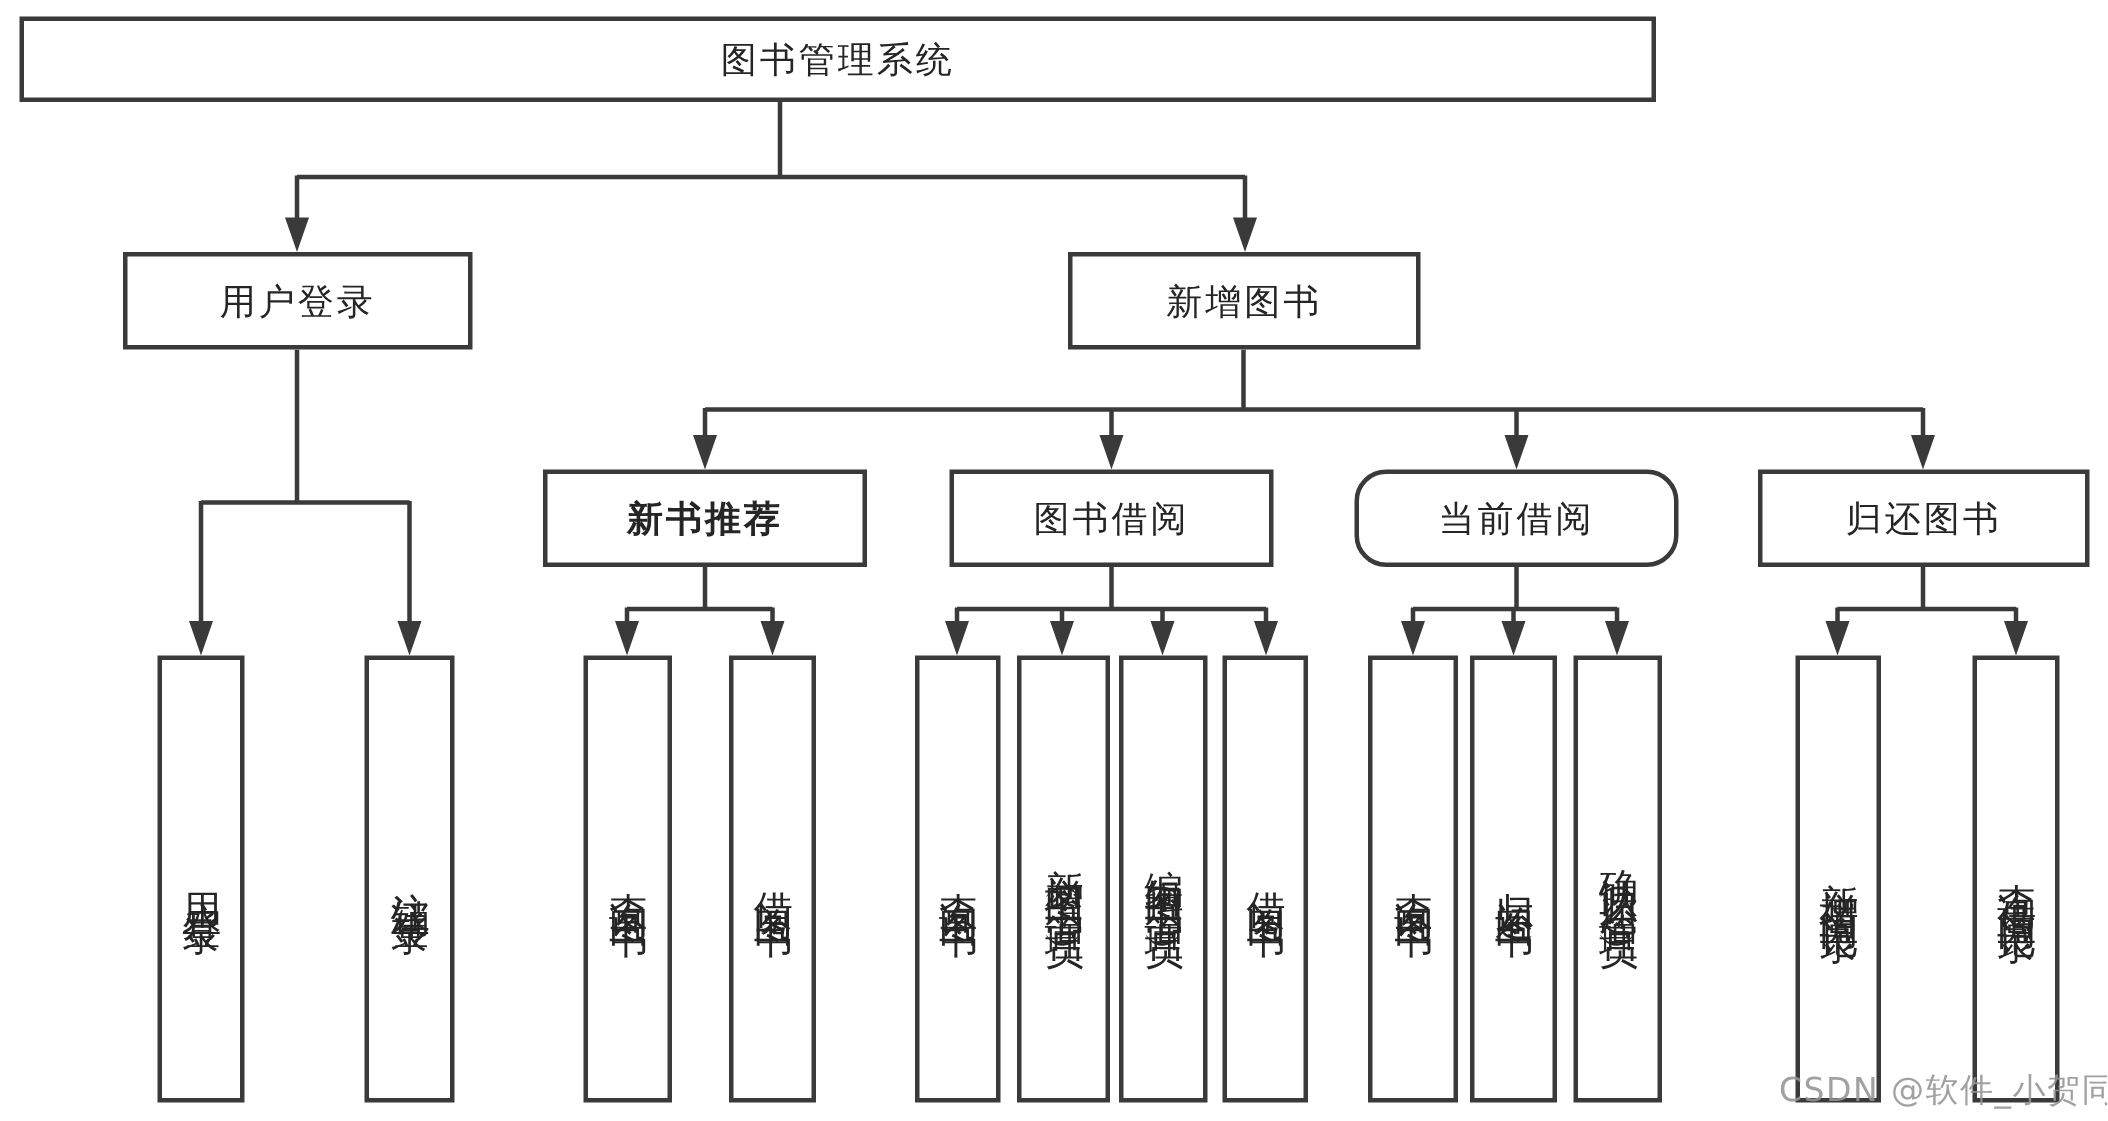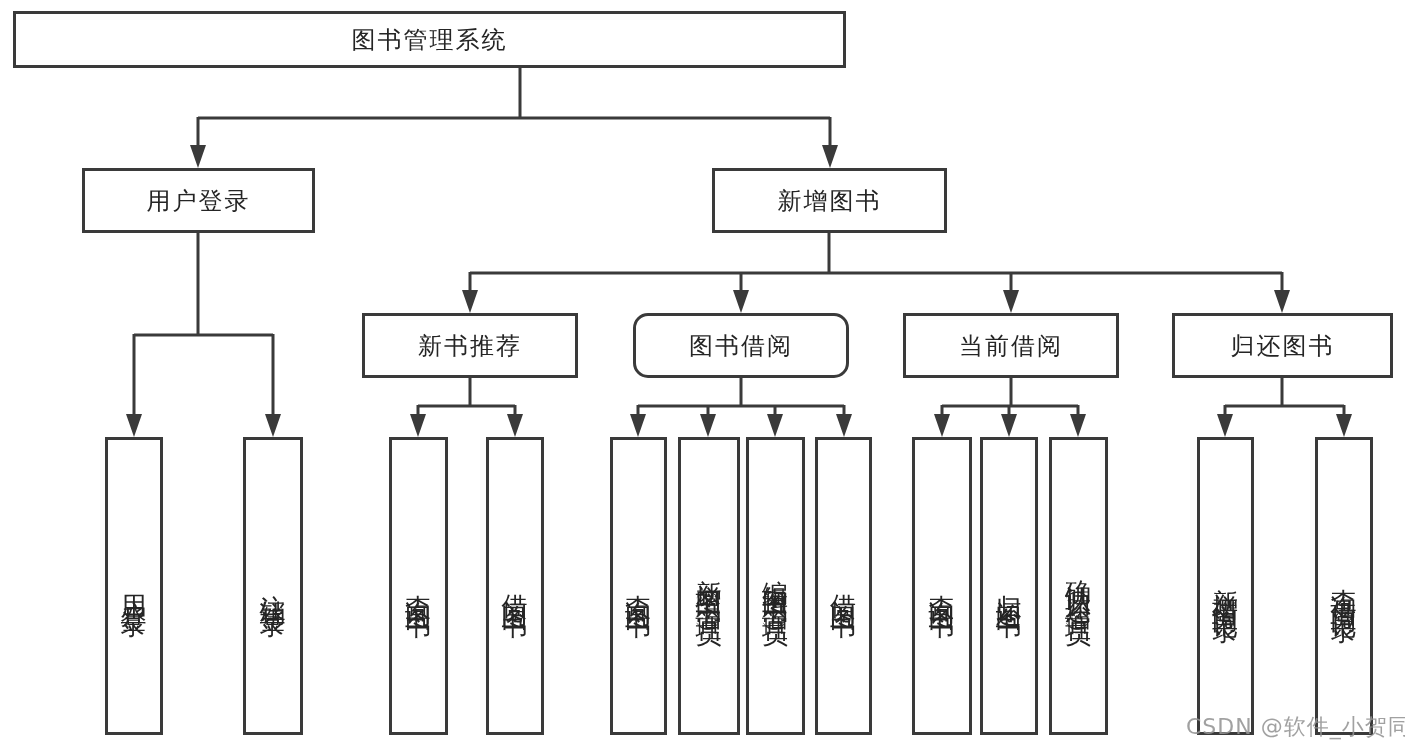--- a/index.html
+++ b/index.html
@@ -36,26 +36,26 @@
   }
   .leaf {
     writing-mode: vertical-rl;
     text-orientation: mixed;
     font-size: 26px;
     letter-spacing: 6px;
     line-height: 1;
     white-space: normal;
   }
   
-  .n-root   { left: 13px;   top: 11px;  width: 833px; height: 57px; }
+  .n-root   { left: 13px;   top: 11px;  width: 1091px; height: 57px; }
   .n-l2a    { left: 82px;   top: 168px; width: 233px;  height: 65px; }
   .n-l2b    { left: 712px;  top: 168px; width: 235px;  height: 65px; }
-  .n-l3a    { left: 362px;  top: 313px; width: 216px;  height: 65px; }
-  .n-l3b    { left: 633px;  top: 313px; width: 216px;  height: 65px; border-radius: 15px; }
-  .n-l3c    { left: 903px;  top: 313px; width: 216px;  height: 65px; }
+  .n-l3a    { left: 362px;  top: 313px; width: 216px;  height: 65px; font-weight: bold; }
+  .n-l3b    { left: 633px;  top: 313px; width: 216px;  height: 65px; }
+  .n-l3c    { left: 903px;  top: 313px; width: 216px;  height: 65px; border-radius: 21px; }
   .n-l3d    { left: 1172px; top: 313px; width: 221px;  height: 65px; }
   .lf       { top: 437px; height: 298px; }
   .lf-1  { left: 105px;  width: 58px; }
   .lf-2  { left: 243px;  width: 60px; }
   .lf-3  { left: 389px;  width: 59px; }
   .lf-4  { left: 486px;  width: 58px; }
   .lf-5  { left: 610px;  width: 57px; }
   .lf-6  { left: 678px;  width: 62px; }
   .lf-7  { left: 746px;  width: 59px; }
   .lf-8  { left: 815px;  width: 57px; }

